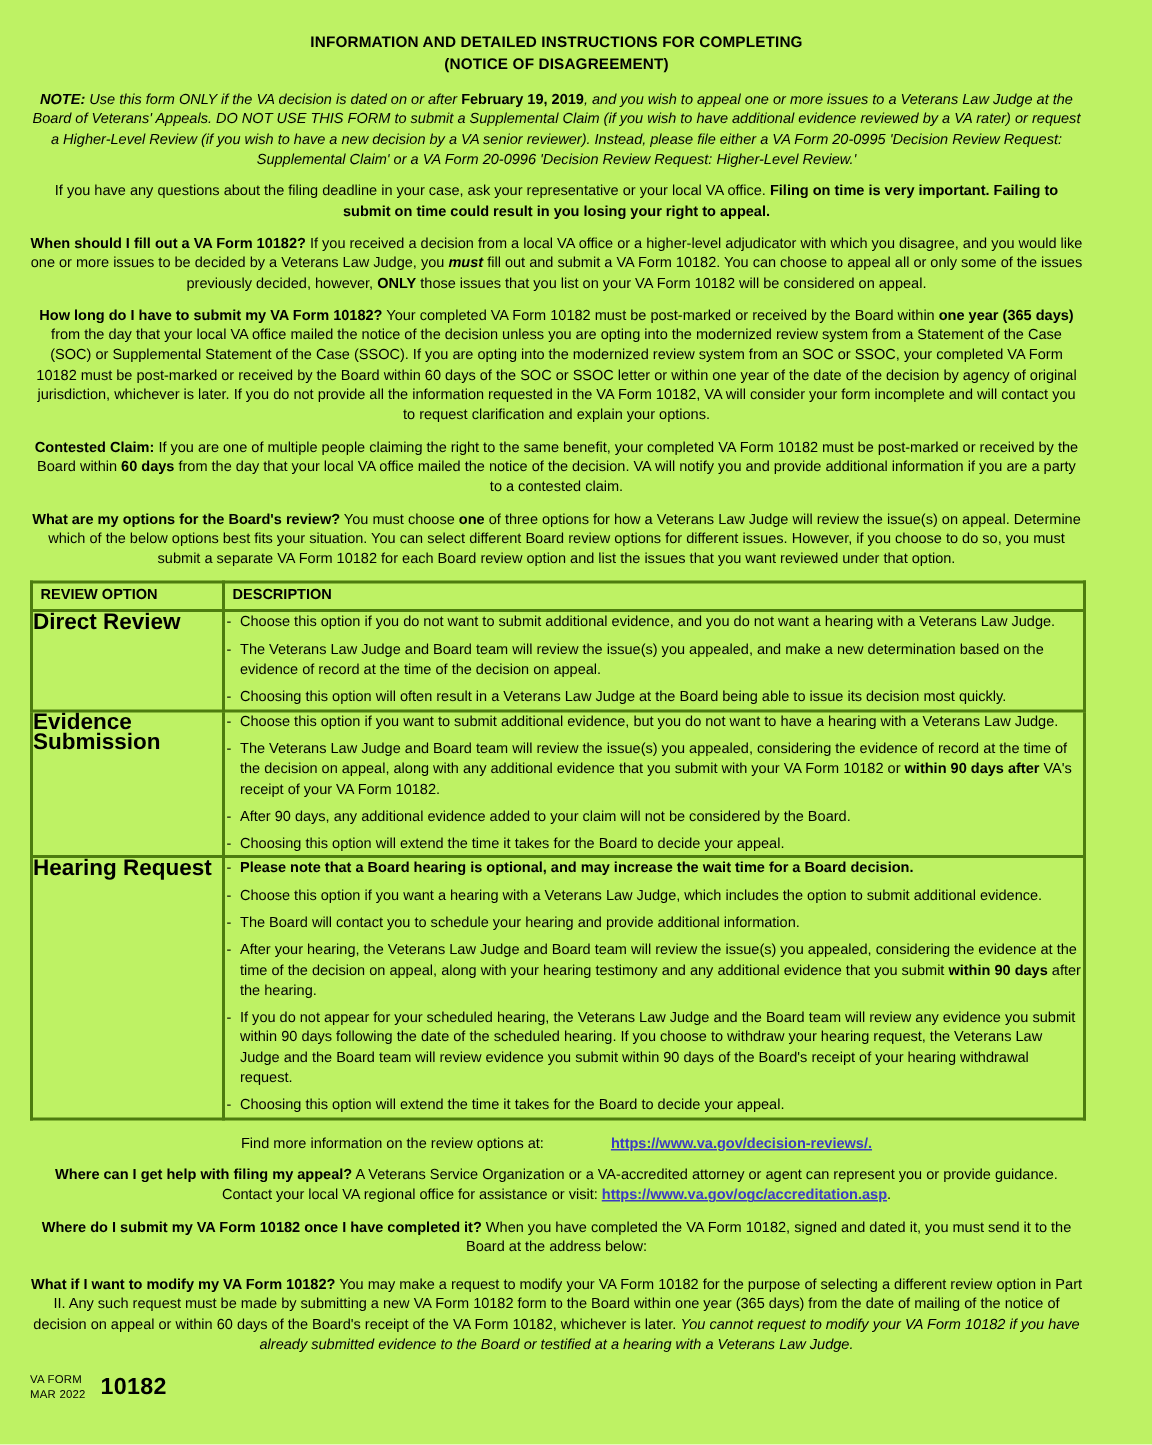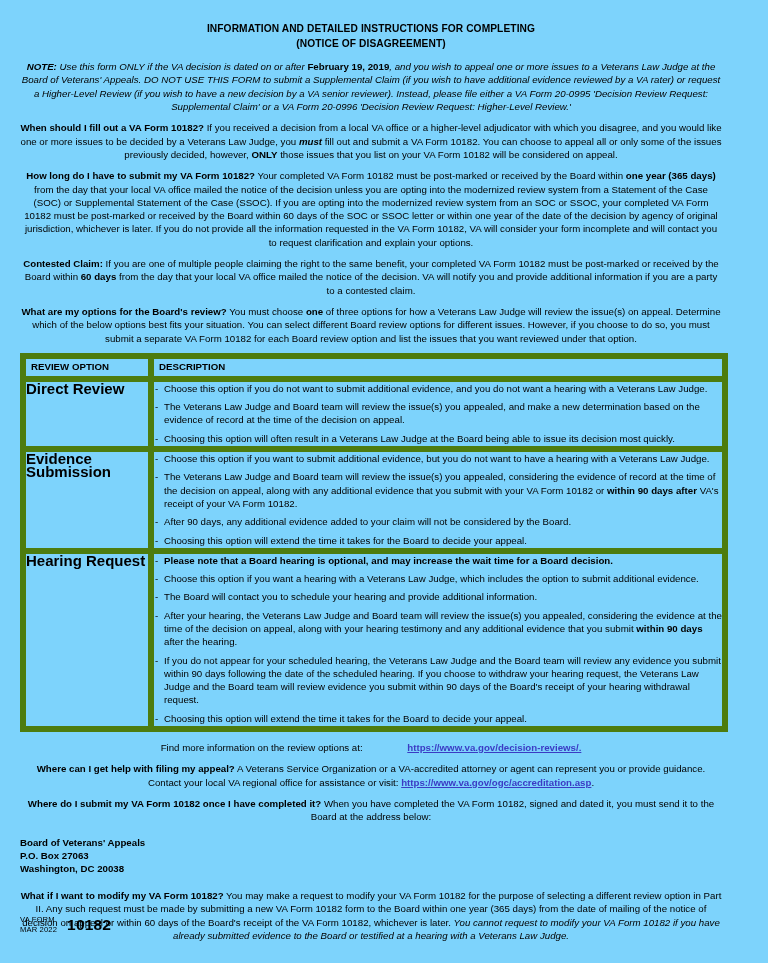--- a/index.html
+++ b/index.html
@@ -13,21 +13,21 @@
     height: 963px;
     font-family: "Liberation Sans", sans-serif;
     color: #000000;
     -webkit-font-smoothing: antialiased;
   }
   .page {
     position: relative;
     width: 768px;
     height: 963px;
     padding: 22px 46px 0 20px;
-    background: #7dd3fc;
+    background: #bef264;
   }
 
   
   .doc-header {
     text-align: center;
     font-weight: bold;
     font-size: 10.2px;
     line-height: 14.6px;
     letter-spacing: 0.1px;
     margin-bottom: 9px;
@@ -61,21 +61,21 @@
   }
 
   
   table.review-table {
     width: 702px;
     border-collapse: collapse;
     margin: 3px 0 9px 0;
     table-layout: fixed;
   }
   table.review-table td, table.review-table th {
-    border: 6px solid #4d7c0f;
+    border: 2px solid #4d7c0f;
     vertical-align: top;
     padding: 0;
   }
   table.review-table th {
     font-size: 9.7px;
     font-weight: bold;
     text-align: left;
     padding: 2px 5px 3px 5px;
     line-height: 12px;
   }
@@ -147,20 +147,21 @@
 
 <div class="page">
 
   <div class="doc-header">
     <span class="hline">INFORMATION AND DETAILED INSTRUCTIONS FOR COMPLETING</span>
     <span class="hline">(NOTICE OF DISAGREEMENT)</span>
   </div>
 
   <p class="para note"><span class="b">NOTE:</span><span>  Use this form ONLY if the VA decision is dated on or after </span><span class="b nrm">February 19, 2019</span><span>, and you wish to appeal one or more issues to a Veterans Law Judge at the Board of Veterans' Appeals.  DO NOT USE THIS FORM to submit a Supplemental Claim (if you wish to have additional evidence reviewed by a VA rater) or request a Higher-Level Review (if you wish to have a new decision by a VA senior reviewer).  Instead, please file either a VA Form 20-0995 'Decision Review Request: Supplemental Claim' or a VA Form 20-0996 'Decision Review Request: Higher-Level Review.'</span></p>
 
+  <p class="para"><span>If you have any questions about the filing deadline in your case, ask your representative or your local VA office. </span><span class="b">Filing on time is very important. Failing to submit on time could result in you losing your right to appeal.</span></p>
 
   <p class="para"><span class="b">When should I fill out a VA Form 10182?</span><span> If you received a decision from a local VA office or a higher-level adjudicator with which you disagree, and you would like one or more issues to be decided by a Veterans Law Judge, you </span><span class="bi">must</span><span> fill out and submit a VA Form 10182. You can choose to appeal all or only some of the issues previously decided, however, </span><span class="b">ONLY</span><span> those issues that you list on your VA Form 10182 will be considered on appeal.</span></p>
 
   <p class="para"><span class="b">How long do I have to submit my VA Form 10182?</span><span> Your completed VA Form 10182 must be post-marked or received by the Board within </span><span class="b">one year (365 days)</span><span> from the day that your local VA office mailed the notice of the decision unless you are opting into the modernized review system from a Statement of the Case (SOC) or Supplemental Statement of the Case (SSOC). If you are opting into the modernized review system from an SOC or SSOC, your completed VA Form 10182 must be post-marked or received by the Board within 60 days of the SOC or SSOC letter or within one year of the date of the decision by agency of original jurisdiction, whichever is later.  If you do not provide all the information requested in the VA Form 10182, VA will consider your form incomplete and will contact you to request clarification and explain your options.</span></p>
 
   <p class="para"><span class="b">Contested Claim:</span><span>  If you are one of multiple people claiming the right to the same benefit, your completed VA Form 10182 must be post-marked or received by the Board within </span><span class="b">60 days</span><span> from the day that your local VA office mailed the notice of the decision. VA will notify you and provide additional information if you are a party to a contested claim.</span></p>
 
   <p class="para"><span class="b">What are my options for the Board's review?</span><span> You must choose </span><span class="b">one</span><span> of three options for how a Veterans Law Judge will review the issue(s) on appeal. Determine which of the below options best fits your situation. You can select different Board review options for different issues. However, if you choose to do so, you must submit a separate VA Form 10182 for each Board review option and list the issues that you want reviewed under that option.</span></p>
 
   <table class="review-table">
@@ -213,25 +214,20 @@
   </table>
 
   <p class="para"><span>Find more information on the review options at:  </span><span class="link-plain">https://www.va.gov/decision-reviews/.</span></p>
 
   <p class="para"><span class="b">Where can I get help with filing my appeal?</span><span> A Veterans Service Organization or a VA-accredited attorney or agent can represent you or provide guidance. Contact your local VA regional office for assistance or visit:  </span><span class="link">https://www.va.gov/ogc/accreditation.asp</span><span>.</span></p>
 
   <p class="para"><span class="b">Where do I submit my VA Form 10182 once I have completed it?</span><span> When you have completed the VA Form 10182, signed and dated it, you must send it to the Board at the address below:</span></p>
 
   <div class="spacer-sm"></div>
 
-  <div class="address">
-    <div>Board of Veterans' Appeals</div>
-    <div>P.O. Box 27063</div>
-    <div>Washington, DC 20038</div>
-  </div>
 
   <p class="para"><span class="b">What if I want to modify my VA Form 10182?</span><span> You may make a request to modify your VA Form 10182 for the purpose of selecting a different review option in Part II. Any such request must be made by submitting a new VA Form 10182 form to the Board within one year (365 days) from the date of mailing of the notice of decision on appeal or within 60 days of the Board's receipt of the VA Form 10182, whichever is later. </span><span class="i">You cannot request to modify your VA Form 10182 if you have already submitted evidence to the Board or testified at a hearing with a Veterans Law Judge.</span></p>
 
   <div class="footer">
     <div class="vaform">
       <div>VA FORM</div>
       <div>MAR 2022</div>
     </div>
     <div class="formnum">10182</div>
   </div>

